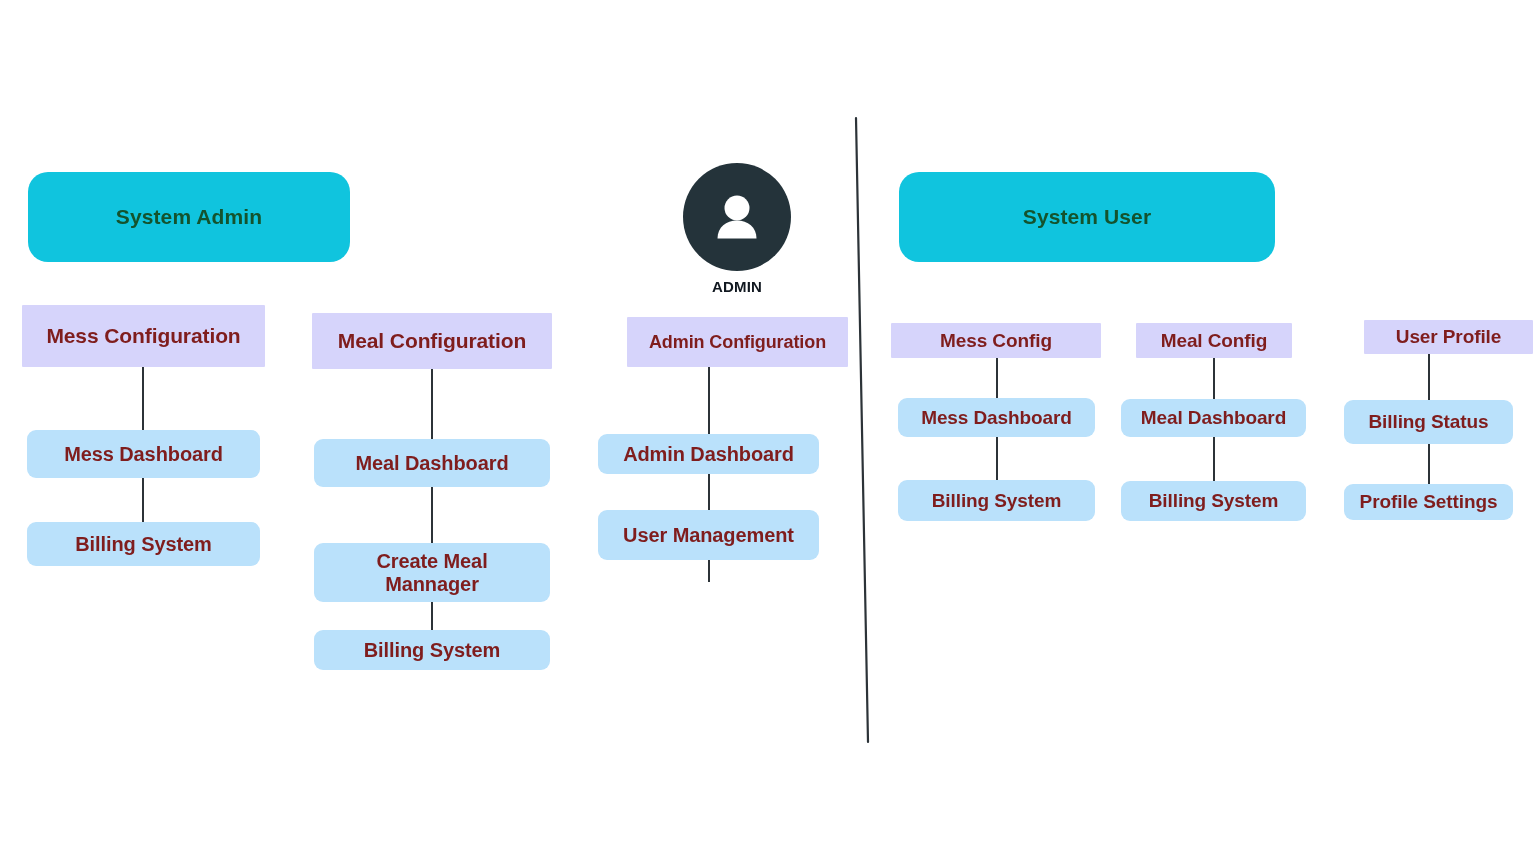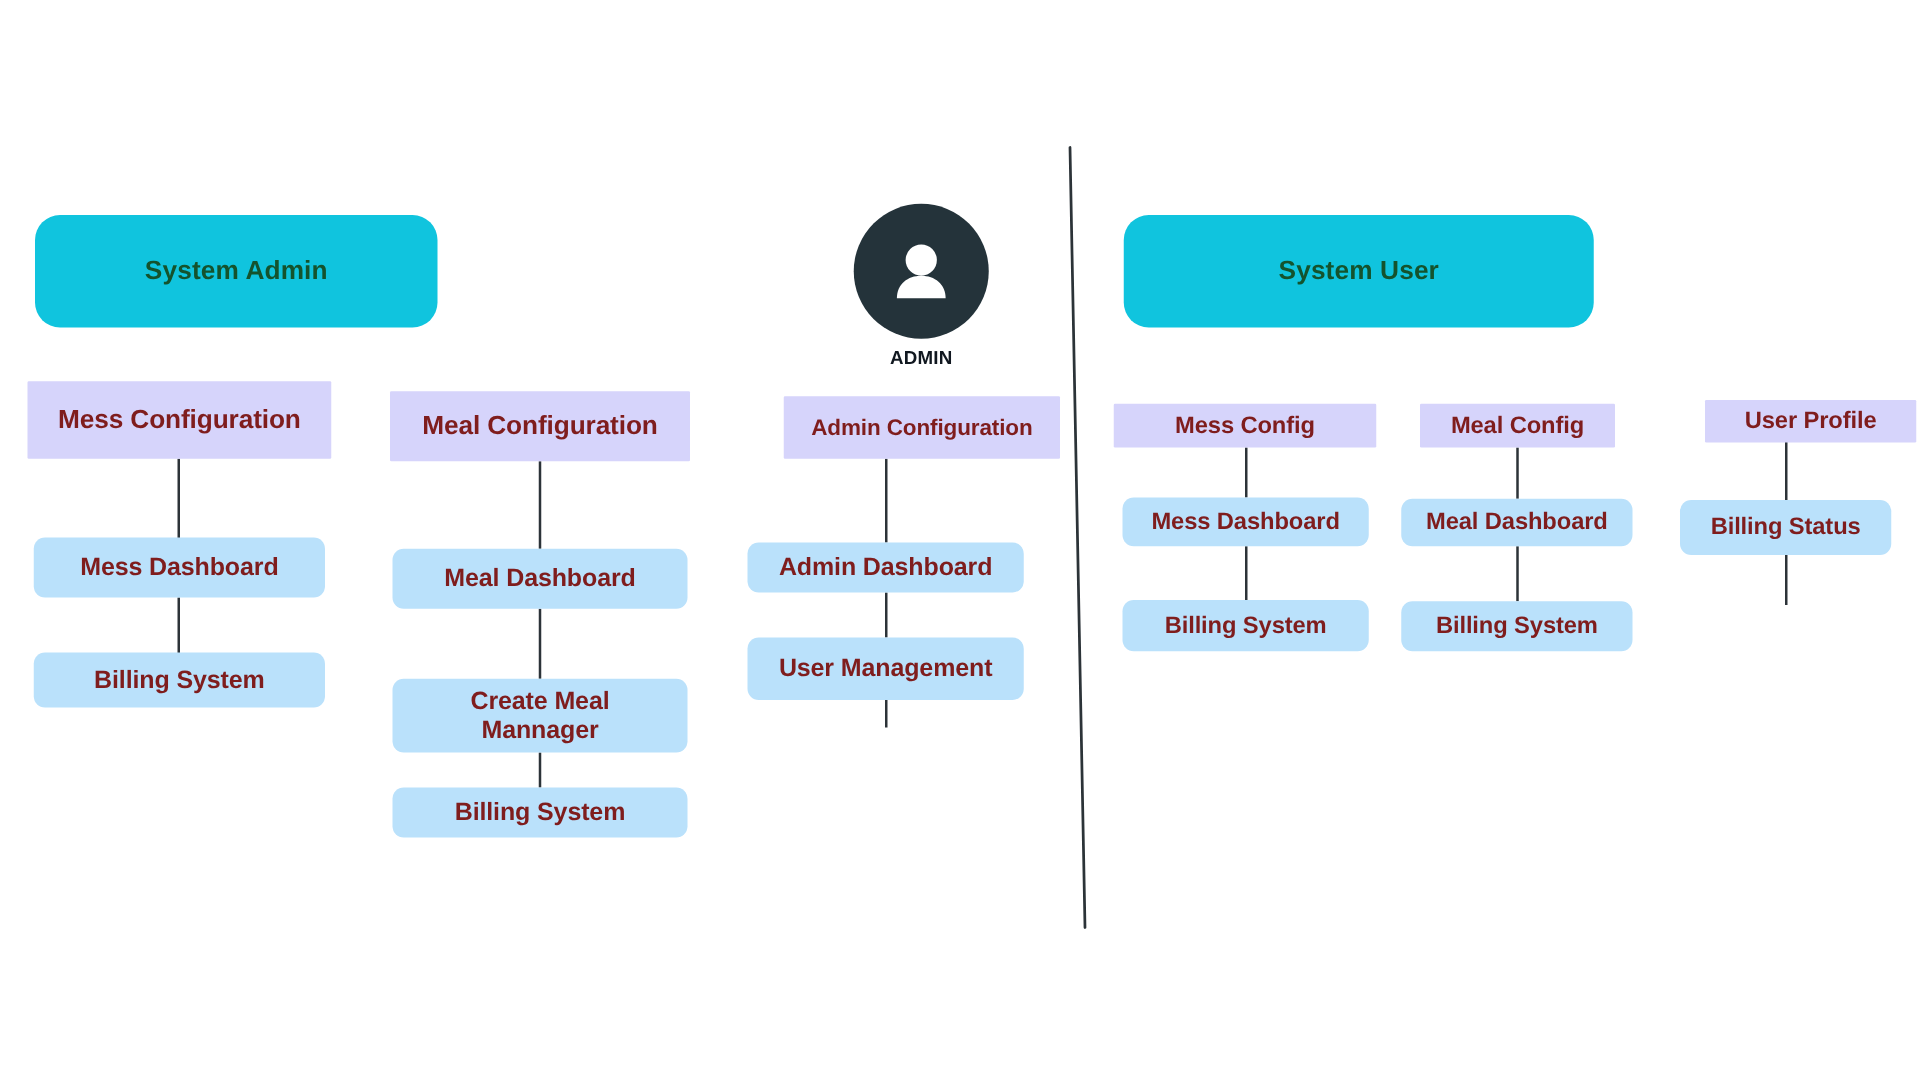--- a/index.html
+++ b/index.html
@@ -154,14 +154,15 @@
 
   <div class="node config" style="left:1136px; top:323px; width:156px; height:35px; font-size:19px;">Meal Config</div>
   <div class="node child" style="left:1121px; top:399px; width:185px; height:38px; font-size:19px;">Meal Dashboard</div>
   <div class="node child" style="left:1121px; top:481px; width:185px; height:40px; font-size:19px;">Billing System</div>
 
   <div class="connector" style="left:1428px; top:353px; height:47px;"></div>
   <div class="connector" style="left:1428px; top:444px; height:40px;"></div>
 
   <div class="node config" style="left:1344px; top:320px; width:169px; height:34px; font-size:19px;margin-left:20px;">User Profile</div>
   <div class="node child" style="left:1344px; top:400px; width:169px; height:44px; font-size:19px;">Billing Status</div>
+  <div class="node child" style="left:1344px; top:484px; width:169px; height:36px; font-size:19px;">Profile Settings</div>
 
 </div>
 
 </body></html>

